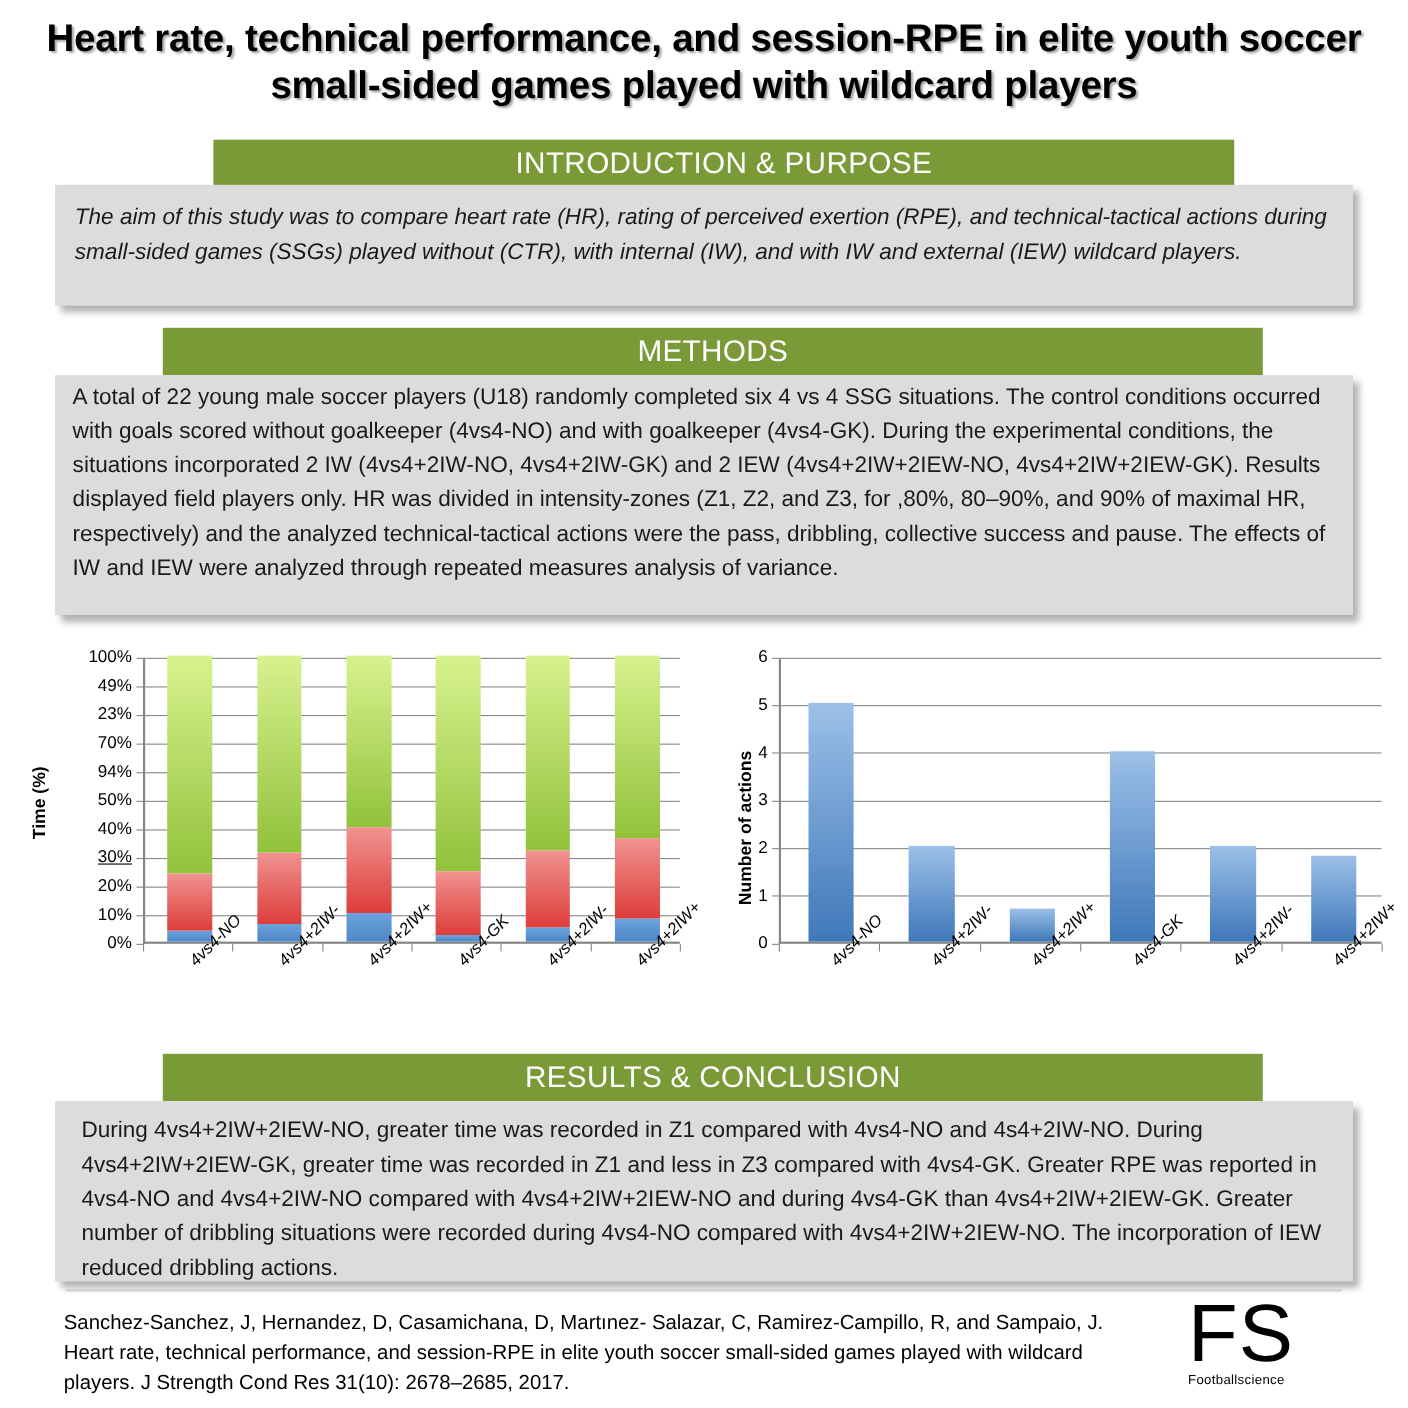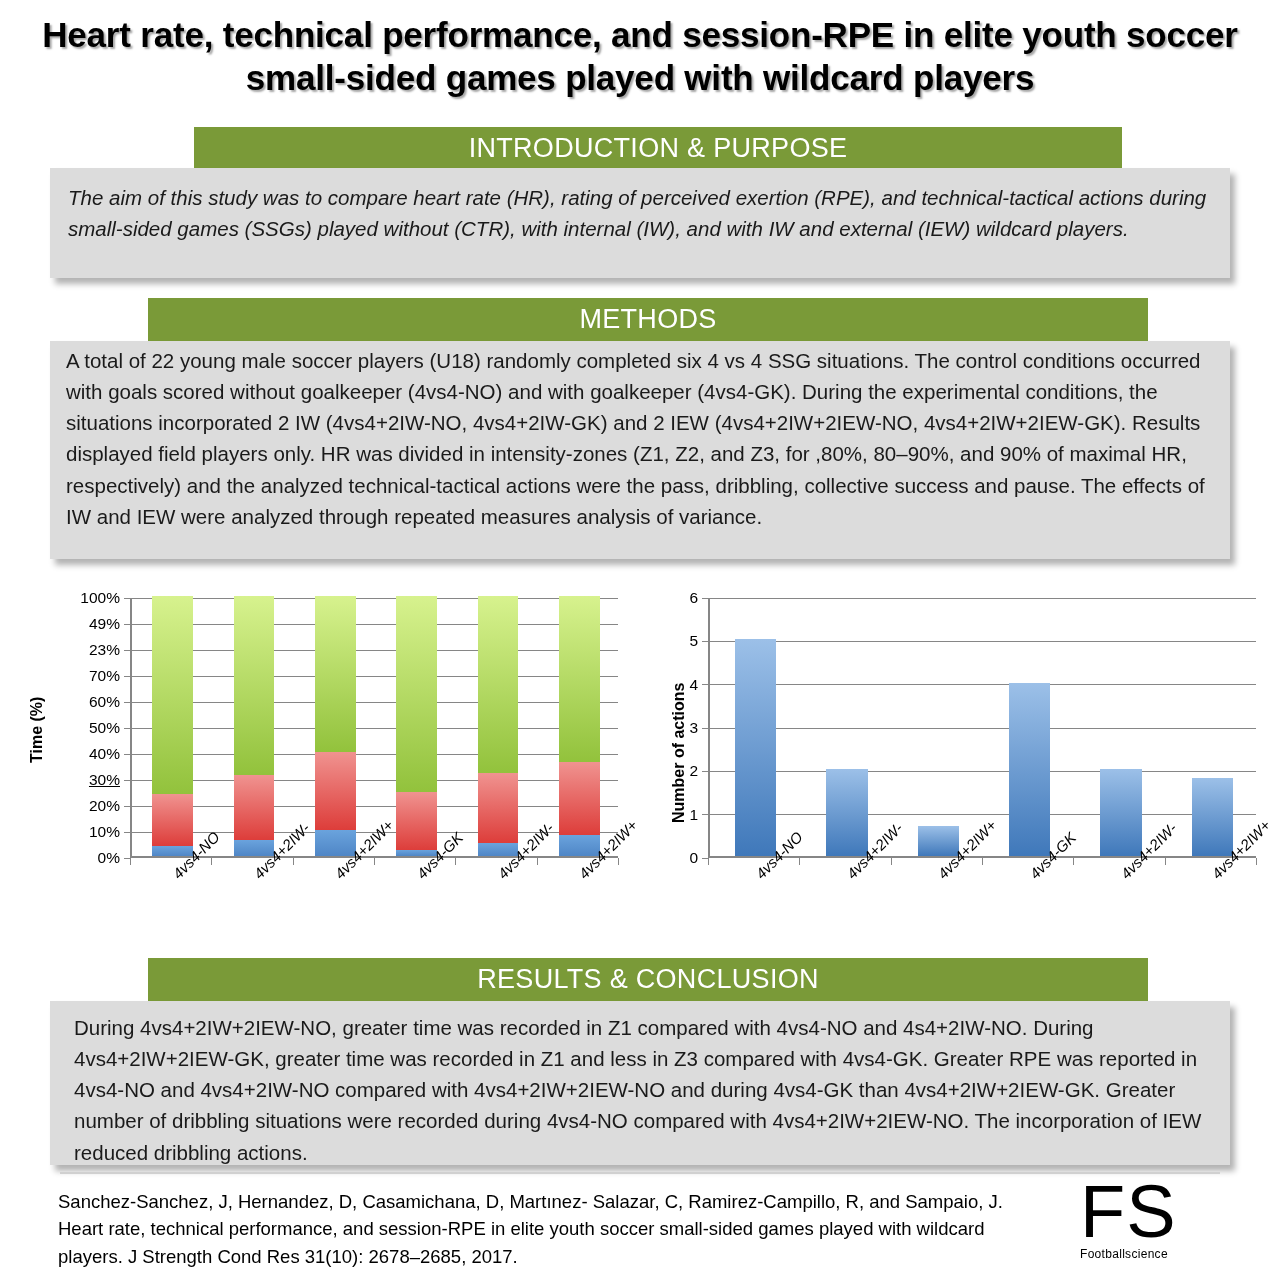--- a/index.html
+++ b/index.html
@@ -240,21 +240,21 @@
     <div class="ytick-label" style="top: 244px; right: 520px;">10%</div>
     <div class="ytick-mark" style="left: 116px; top: 217.5px;"></div>
     <div class="ytick-label" style="top: 218px; right: 520px;">20%</div>
     <div class="ytick-mark" style="left: 116px; top: 191.5px;"></div>
     <div class="ytick-label" style="top: 192px; right: 520px; text-decoration: underline;">30%</div>
     <div class="ytick-mark" style="left: 116px; top: 165.5px;"></div>
     <div class="ytick-label" style="top: 166px; right: 520px;">40%</div>
     <div class="ytick-mark" style="left: 116px; top: 139.5px;"></div>
     <div class="ytick-label" style="top: 140px; right: 520px;">50%</div>
     <div class="ytick-mark" style="left: 116px; top: 113.5px;"></div>
-    <div class="ytick-label" style="top: 114px; right: 520px;">60%</div>
+    <div class="ytick-label" style="top: 114px; right: 520px;">94%</div>
     <div class="ytick-mark" style="left: 116px; top: 87.5px;"></div>
     <div class="ytick-label" style="top: 88px; right: 520px;">70%</div>
     <div class="ytick-mark" style="left: 116px; top: 61.5px;"></div>
     <div class="ytick-label" style="top: 62px; right: 520px;">23%</div>
     <div class="ytick-mark" style="left: 116px; top: 35.5px;"></div>
     <div class="ytick-label" style="top: 36px; right: 520px;">49%</div>
     <div class="ytick-mark" style="left: 116px; top: 9.5px;"></div>
     <div class="ytick-label" style="top: 10px; right: 520px;">100%</div>
     <div class="xtick-mark" style="left: 122px; top: 270px;"></div>
     <div class="xlabel" style="left: 160.667px; top: 282px;">4vs4-NO</div>

